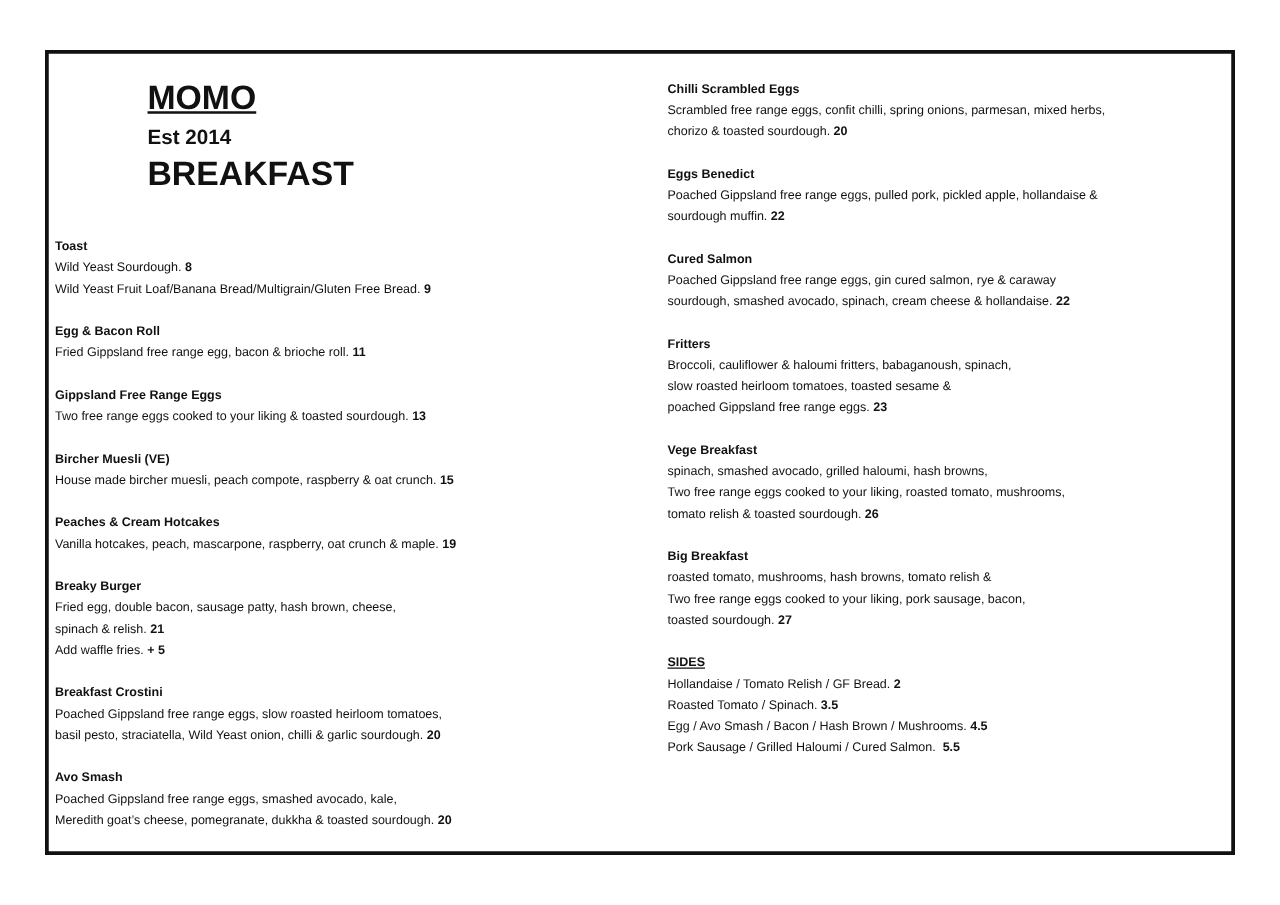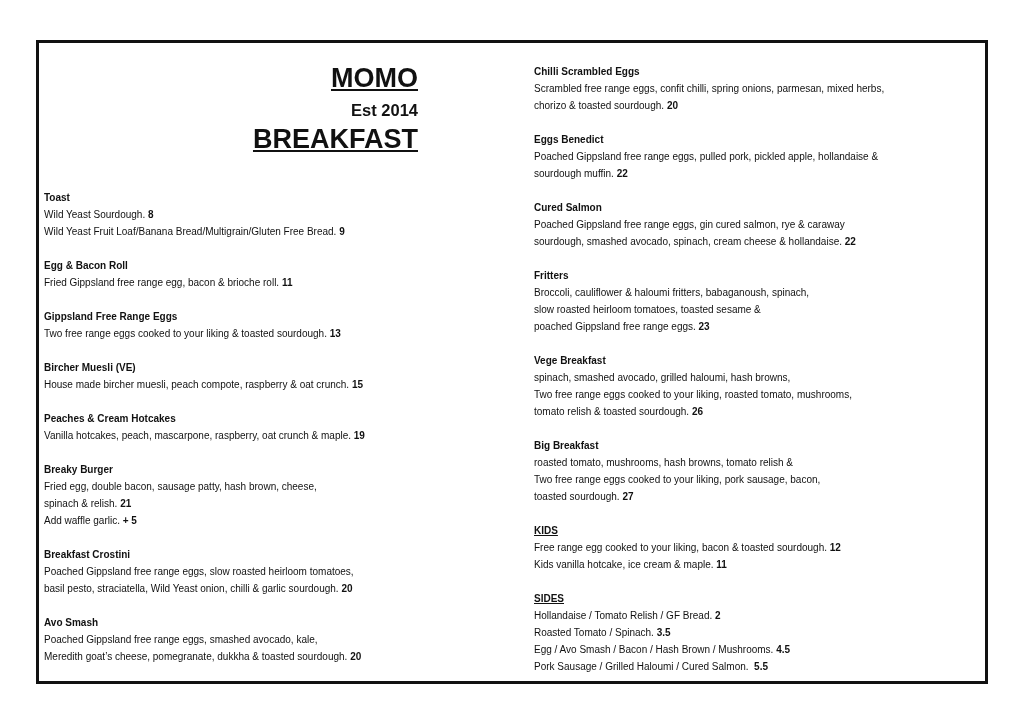--- a/index.html
+++ b/index.html
@@ -8,24 +8,24 @@
   .frame { position:absolute; left:36px; top:40px; width:946px; height:638px;
            border:3px solid #111; box-sizing:content-box; }
   .col { position:absolute; font-size:10px; line-height:17px; }
   .col-left { left:44px; top:189px; width:470px; }
   .col-right { left:534px; top:63px; width:450px; }
   .block { margin-bottom:17px; }
   .item-title { font-weight:bold; }
   .line { white-space:nowrap; }
   .price { font-weight:bold; }
   .section-title { font-weight:bold; text-decoration:underline; }
-  .header { position:absolute; left:118px; width:300px; text-align:right; font-weight:bold; }
+  .header { position:absolute; left:118px; width:300px; text-align:left; font-weight:bold; }
   .brand { top:62px; font-size:27px; line-height:32px; text-decoration:underline; }
   .est { top:99px; font-size:16.5px; line-height:22px; }
-  .menu-title { top:122px; font-size:27px; line-height:34px; text-decoration:underline; }
+  .menu-title { top:122px; font-size:27px; line-height:34px; }
 </style>
 </head>
 <body>
 
 <div class="frame"></div>
 
 <div class="header brand">MOMO</div>
 <div class="header est">Est 2014</div>
 <div class="header menu-title">BREAKFAST</div>
 
@@ -49,21 +49,21 @@
     <div class="line"><span>House made bircher muesli, peach compote, raspberry &amp; oat crunch. </span><span class="price">15</span></div>
   </div>
   <div class="block">
     <div class="item-title">Peaches &amp; Cream Hotcakes</div>
     <div class="line"><span>Vanilla hotcakes, peach, mascarpone, raspberry, oat crunch &amp; maple. </span><span class="price">19</span></div>
   </div>
   <div class="block">
     <div class="item-title">Breaky Burger</div>
     <div class="line"><span>Fried egg, double bacon, sausage patty, hash brown, cheese,</span><span class="price"></span></div>
     <div class="line"><span>spinach &amp; relish. </span><span class="price">21</span></div>
-    <div class="line"><span>Add waffle garlic. </span><span class="price">+ 5</span></div>
+    <div class="line"><span>Add waffle fries. </span><span class="price">+ 5</span></div>
   </div>
   <div class="block">
     <div class="item-title">Breakfast Crostini</div>
     <div class="line"><span>Poached Gippsland free range eggs, slow roasted heirloom tomatoes,</span><span class="price"></span></div>
     <div class="line"><span>basil pesto, straciatella, Wild Yeast onion, chilli &amp; garlic sourdough. </span><span class="price">20</span></div>
   </div>
   <div class="block">
     <div class="item-title">Avo Smash</div>
     <div class="line"><span>Poached Gippsland free range eggs, smashed avocado, kale,</span><span class="price"></span></div>
     <div class="line"><span>Meredith goat’s cheese, pomegranate, dukkha &amp; toasted sourdough. </span><span class="price">20</span></div>
@@ -98,24 +98,19 @@
     <div class="line"><span>Two free range eggs cooked to your liking, roasted tomato, mushrooms,</span><span class="price"></span></div>
     <div class="line"><span>tomato relish &amp; toasted sourdough. </span><span class="price">26</span></div>
   </div>
   <div class="block">
     <div class="item-title">Big Breakfast</div>
     <div class="line"><span>roasted tomato, mushrooms, hash browns, tomato relish &amp;</span><span class="price"></span></div>
     <div class="line"><span>Two free range eggs cooked to your liking, pork sausage, bacon,</span><span class="price"></span></div>
     <div class="line"><span>toasted sourdough. </span><span class="price">27</span></div>
   </div>
   <div class="block">
-    <div class="section-title">KIDS</div>
-    <div class="line"><span>Free range egg cooked to your liking, bacon &amp; toasted sourdough. </span><span class="price">12</span></div>
-    <div class="line"><span>Kids vanilla hotcake, ice cream &amp; maple. </span><span class="price">11</span></div>
-  </div>
-  <div class="block">
     <div class="section-title">SIDES</div>
     <div class="line"><span>Hollandaise / Tomato Relish / GF Bread. </span><span class="price">2</span></div>
     <div class="line"><span>Roasted Tomato / Spinach. </span><span class="price">3.5</span></div>
     <div class="line"><span>Egg / Avo Smash / Bacon / Hash Brown / Mushrooms. </span><span class="price">4.5</span></div>
     <div class="line" style="white-space:pre"><span>Pork Sausage / Grilled Haloumi / Cured Salmon.  </span><span class="price">5.5</span></div>
   </div>
 </div>
 
 </body></html>

